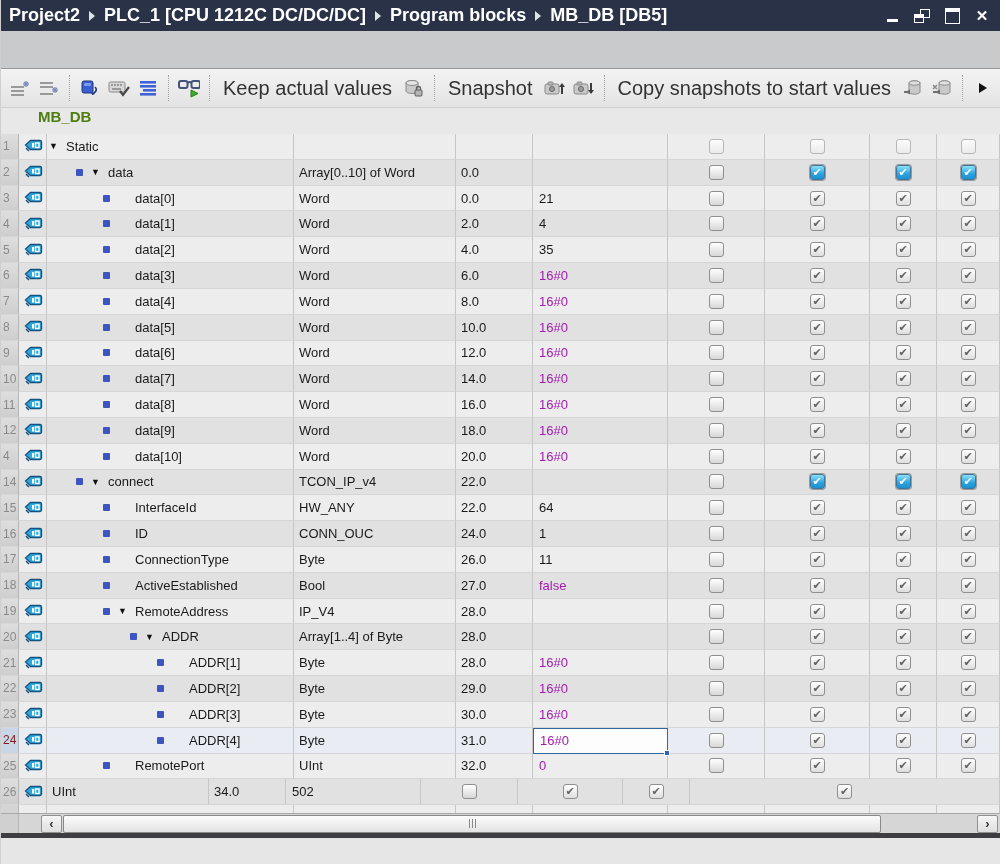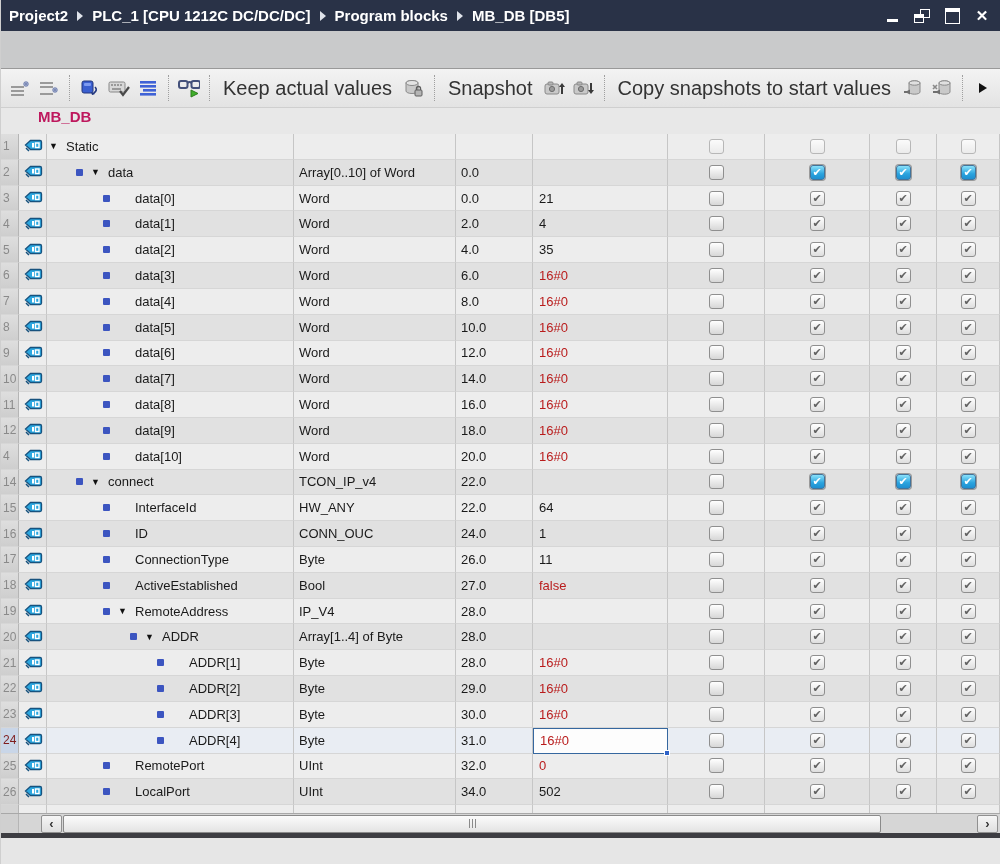--- a/index.html
+++ b/index.html
@@ -2,21 +2,21 @@
 <html><head>
 <meta charset="utf-8">
 <style>
   * { margin:0; padding:0; box-sizing:border-box; }
   html,body { width:1000px; height:864px; font-family:"Liberation Sans", sans-serif; }
   .window { width:1000px; height:864px; display:flex; flex-direction:column; background:#e6e6e6; overflow:hidden; border-left:1px solid #cfcfcf; }
 
   
   .titlebar { height:31px; background:#293247; display:flex; align-items:center; padding:0 8px; flex:none; }
   .breadcrumb { display:flex; align-items:center; gap:9px; flex:1; }
-  .bc-item { color:#ffffff; font-weight:bold; font-size:15px; white-space:nowrap; }
+  .bc-item { color:#ffffff; font-weight:bold; font-size:18px; white-space:nowrap; }
   .bc-sep { width:0; height:0; border-left:6px solid #dfe3ea; border-top:5px solid transparent; border-bottom:5px solid transparent; }
   .win-controls { display:flex; align-items:center; gap:10px; }
   .wc { width:20px; height:16px; display:flex; align-items:flex-end; justify-content:center; cursor:pointer; position:relative; }
   .wc-min::after { content:""; width:11px; height:3px; background:#fff; margin-bottom:2px; }
   .wc-float { align-items:center; }
   .wc-float .b { position:absolute; width:10px; height:9px; border:1.5px solid #fff; right:2px; top:1px; }
   .wc-float .f { position:absolute; width:10px; height:9px; border:1.5px solid #fff; border-top:4px solid #fff; left:2px; bottom:1px; background:#293247; }
   .wc-max { align-items:center; }
   .wc-max::after { content:""; width:13px; height:11px; border:1.5px solid #fff; border-top:4px solid #fff; }
   .wc-close { color:#fff; font-size:15px; font-weight:bold; align-items:center; line-height:16px; }
@@ -26,21 +26,21 @@
 
   
   .toolbar { height:39px; background:linear-gradient(#f3f3f3,#e3e3e3); display:flex; align-items:center; padding:0 6px; gap:3px; flex:none; border-bottom:1px solid #cfcfcf; }
   .tbtn { height:28px; min-width:26px; display:flex; align-items:center; justify-content:center; cursor:pointer; padding:0 2px; }
   .tsep { width:1px; height:26px; border-left:1px dotted #9f9f9f; margin:0 4px; }
   .tlabel { font-size:20px; color:#333; padding:0 6px; white-space:nowrap; }
   .tspace { flex:1; }
 
   
   .doc-title { height:26px; background:#e8e8e8; display:flex; align-items:flex-start; padding-left:37px; flex:none; }
-  .doc-title span { font-size:15px; font-weight:bold; color:#be185d; }
+  .doc-title span { font-size:15px; font-weight:bold; color:#4d7c0f; }
 
   
   .grid { display:flex; flex-direction:column; flex:none; }
   .hrow { height:26px; display:flex; flex:none; }
   .hcell { background:linear-gradient(#fbfbfb,#dcdcdc); border-right:1px solid #b3b3b3; border-bottom:1px solid #a9a9a9; border-top:1px solid #cfcfcf; font-size:13px; color:#2b2b2b; display:flex; align-items:center; padding-left:5px; overflow:hidden; white-space:nowrap; }
   .hcell.hl { background:linear-gradient(#eef4fa,#d8e6f3); }
   .c-num{width:18px;flex:none;} .c-icon{width:28px;flex:none;} .c-name{width:247px;flex:none;}
   .c-type{width:162px;flex:none;} .c-off{width:77px;flex:none;} .c-start{width:135px;flex:none;}
   .c-ret{width:97px;flex:none;} .c-acc{width:105px;flex:none;} .c-wri{width:67px;flex:none;} .c-vis{flex:1;}
 
@@ -48,21 +48,21 @@
   .trow { flex:1; display:flex; font-size:13px; color:#1a1a1a; }
   .trow.odd  .cell { background:#ededed; }
   .trow.even .cell { background:#e1e1e1; }
   .trow.selrow .cell { background:#e9edf3; }
   .cell { border-right:1px solid #c6c6c6; border-bottom:1px solid #d6d6d6; display:flex; align-items:center; overflow:visible; white-space:nowrap; position:relative; }
   .cell.numcell { background:linear-gradient(#dedede,#cecece) !important; color:#8a8a8a; font-size:12px; padding-left:2px; border-right:1px solid #b5b5b5; }
   .trow.selrow .cell.numcell { background:#c9d6e8 !important; color:#7f1d1d; }
   .cell.iconcell { justify-content:center; }
   .cell.typecell, .cell.offcell { padding-left:5px; }
   .cell.startcell { padding-left:6px; }
-  .graytxt { color:#b91c1c; }
+  .graytxt { color:#a21caf; }
   .cbcell { justify-content:center; }
 
   .indent { flex:none; height:1px; }
   .bullet { flex:none; width:15px; display:flex; align-items:center; }
   .bullet::after { content:""; width:7px; height:7px; background:#3c55c0; border-radius:1px; }
   .trislot { flex:none; width:17px; font-size:9px; color:#111; display:flex; align-items:center; }
 
   
   .sel-cell { background:#fdfdfd !important; border:1px solid #35679f !important; }
   .sel-handle { position:absolute; right:-3px; bottom:-3px; width:6px; height:6px; background:#2e62c8; border:1px solid #fff; z-index:5; }
@@ -1074,26 +1074,20 @@
         <div class="trow even">
           <div class="cell numcell c-num">26</div>
           <div class="cell iconcell c-icon">
             <svg width="20" height="14" viewBox="0 0 20 14">
               <path d="M3 9 l3 3" stroke="#17527e" stroke-width="1.5" fill="none"></path>
               <path d="M7.5 1.5 h9.5 q1.5 0 1.5 1.5 v6 q0 1.5 -1.5 1.5 h-9.5 l-5 -4.5 z" fill="#2ba7e0" stroke="#17527e" stroke-width="1.3"></path>
               <rect x="9" y="4" width="2" height="4.5" fill="#ffffff"></rect>
               <rect x="12.5" y="4" width="3.5" height="4.5" fill="none" stroke="#ffffff" stroke-width="1.4"></rect>
             </svg>
           </div>
-          <div class="cell namecell c-name">
-            <span class="indent" style="width: 56px;"></span>
-            <span class="bullet"></span>
-            <span class="trislot"></span>
-            <span>LocalPort</span>
-          </div>
           <div class="cell typecell c-type">UInt</div>
           <div class="cell offcell c-off">34.0</div>
           <div class="cell startcell c-start">502</div>
           <div class="cell cbcell c-ret">
             <div class="cb cb-empty"></div>
           </div>
           <div class="cell cbcell c-acc">
             <div class="cb cb-gray"></div>
           </div>
           <div class="cell cbcell c-wri">

